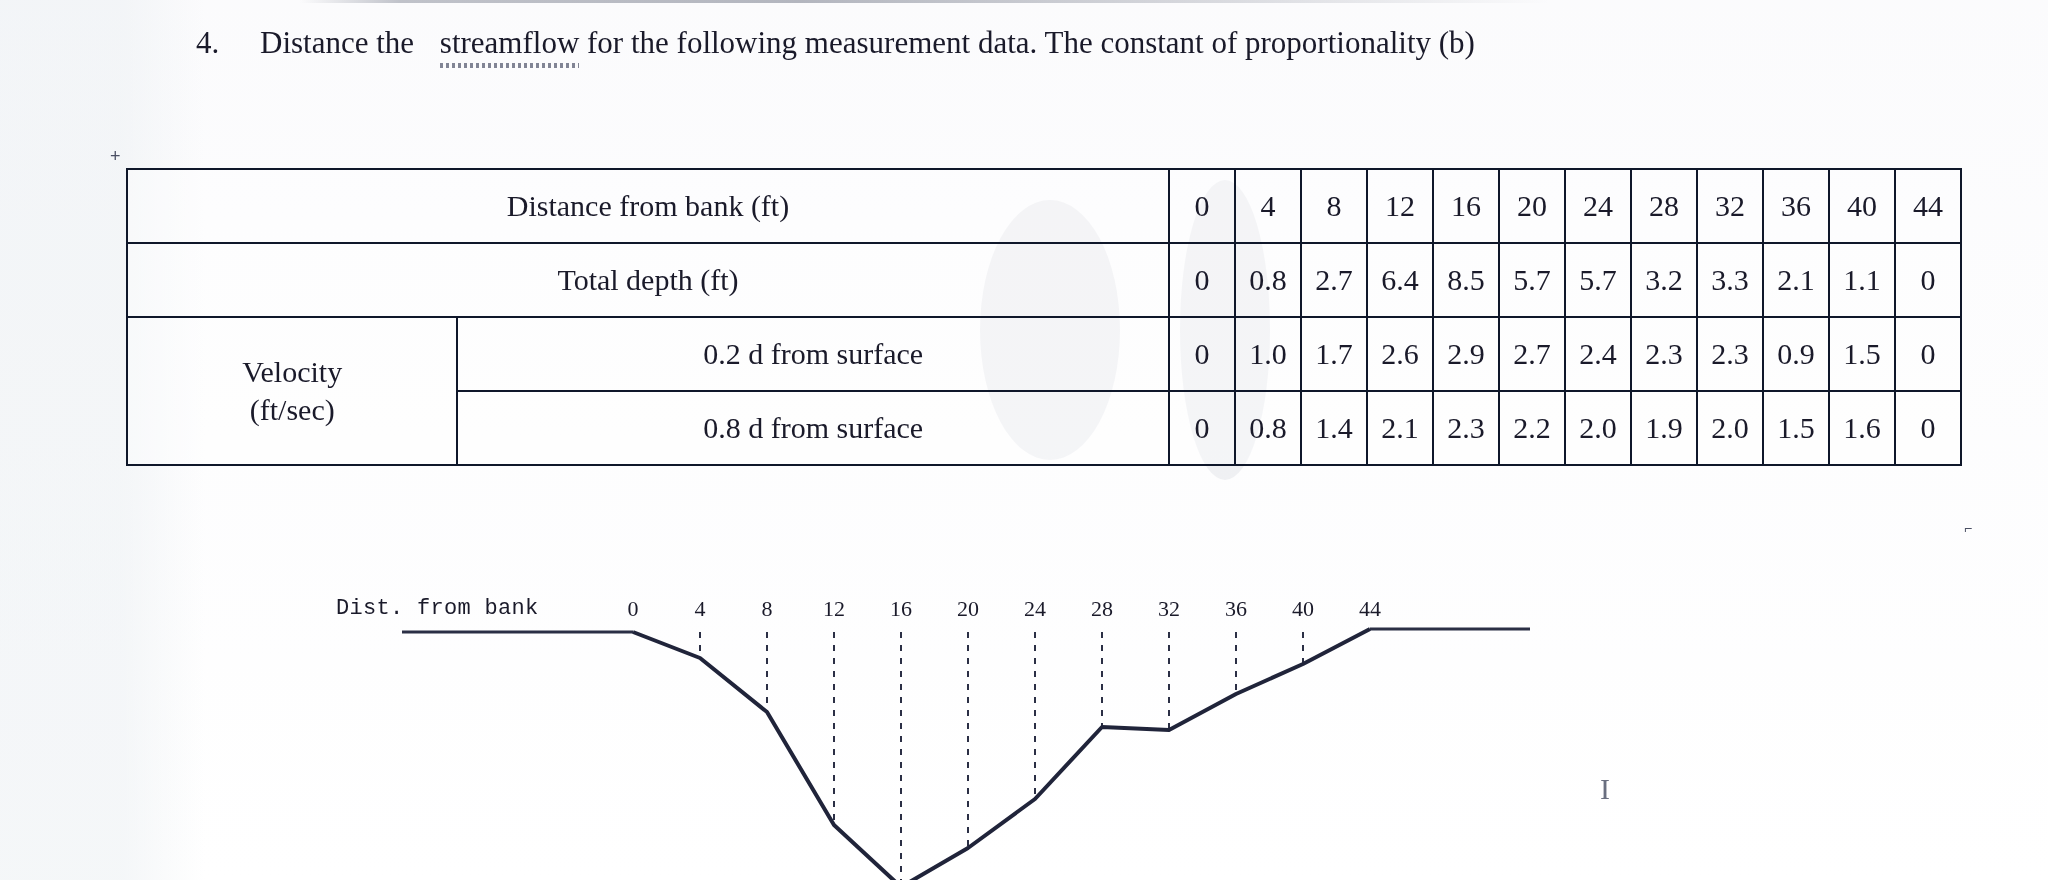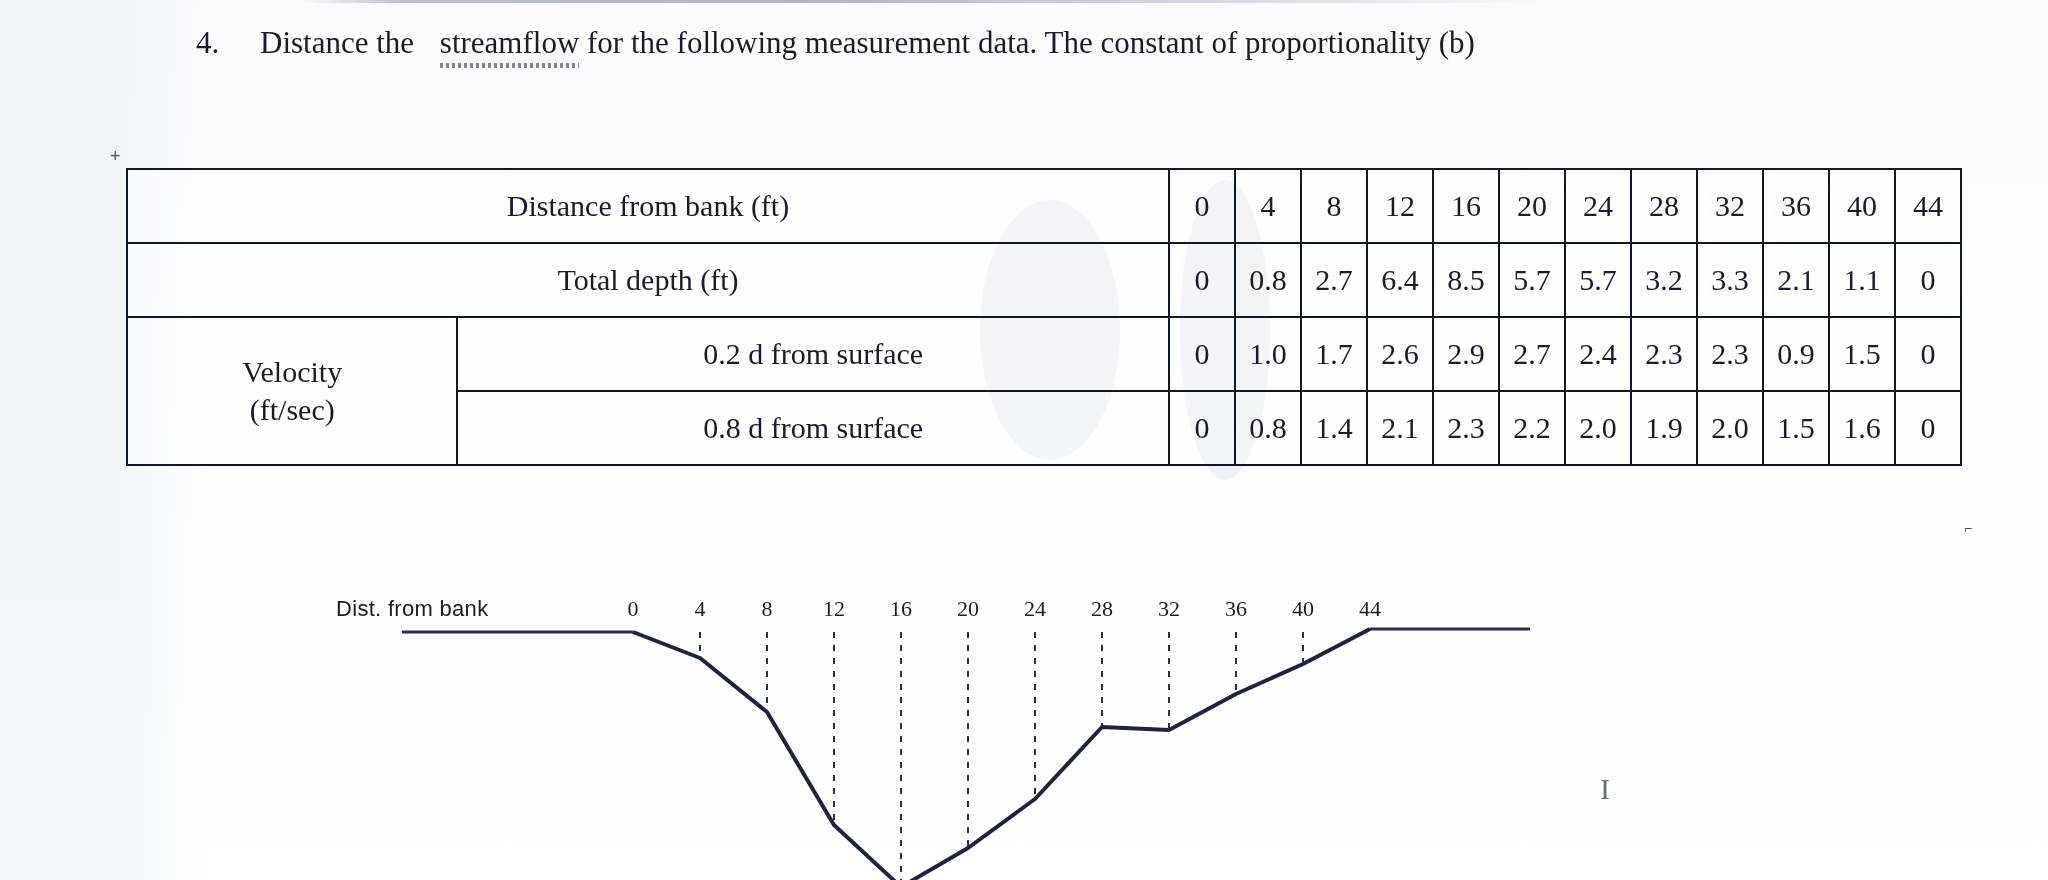--- a/index.html
+++ b/index.html
@@ -131,21 +131,21 @@
     width: 1400px;
     height: 290px;
   }
   .section-label {
     position: absolute;
     left: 36px;
     top: 14px;
     font-size: 22px;
     letter-spacing: 0.3px;
     white-space: nowrap;
-    font-family: Liberation Sans, sans-serif;
+    font-family: Liberation Mono, monospace;
   }
   .axis-num {
     position: absolute;
     top: 14px;
     font-size: 22px;
     transform: translateX(-50%);
   }
   svg.profile {
     position: absolute;
     left: 0;

